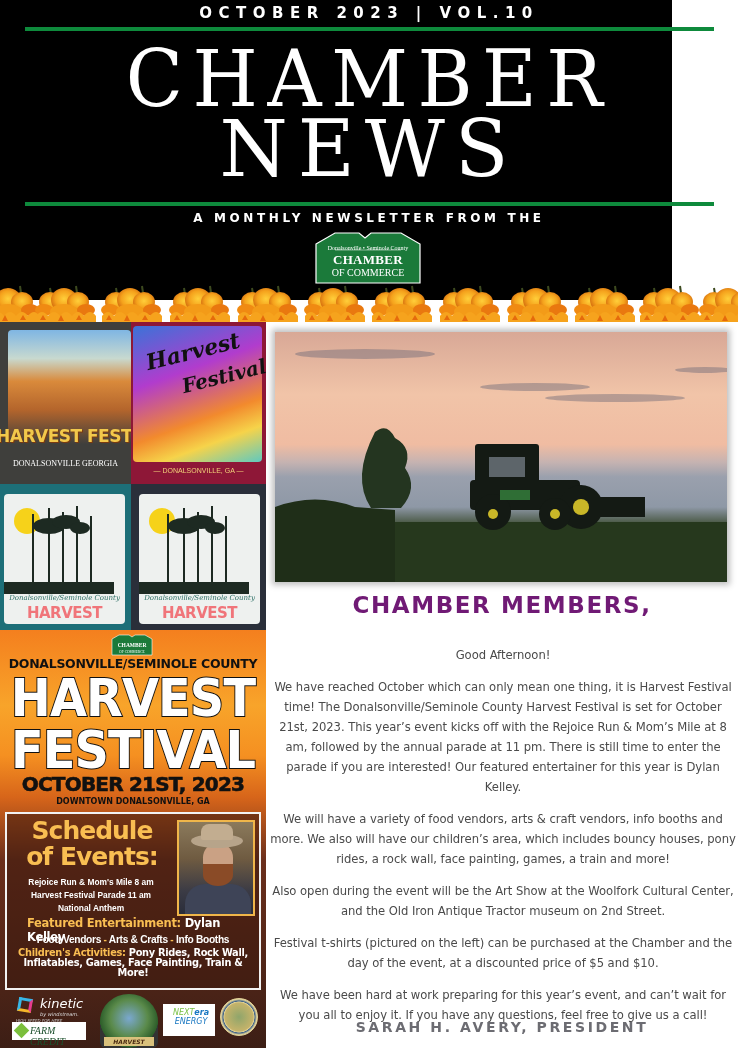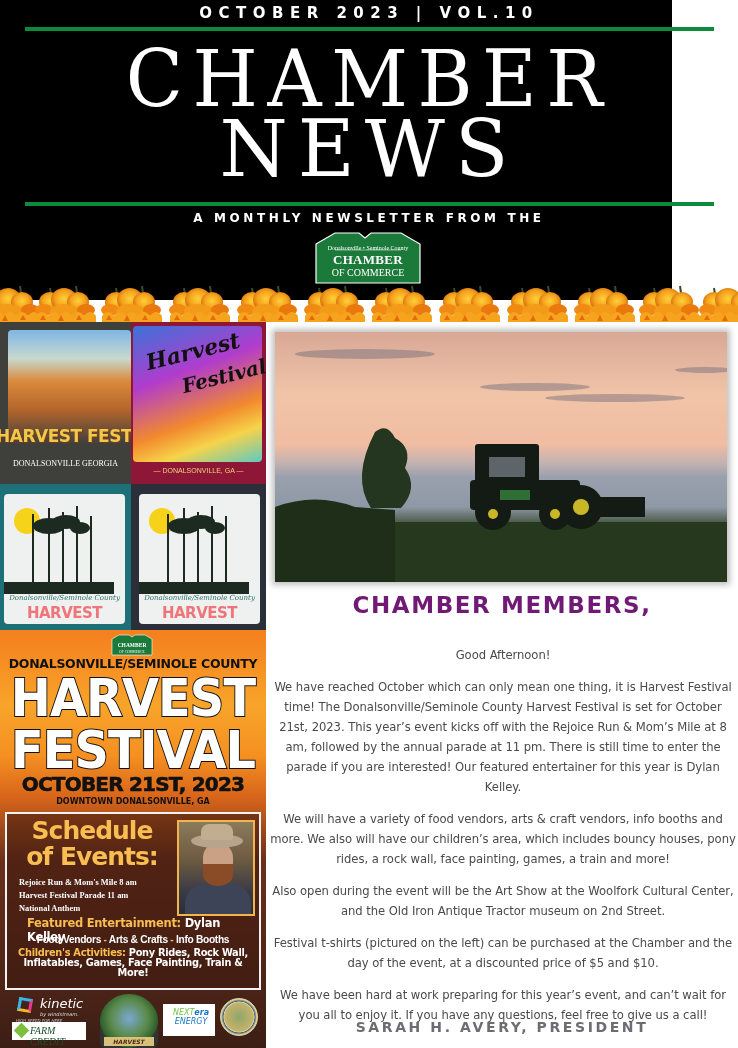--- a/index.html
+++ b/index.html
@@ -72,22 +72,22 @@
   .sched-box { position:absolute; left:5px; top:182px; width:256px; height:178px; border:2px solid #f2f2f2; background: rgba(60,25,15,0.55); }
   .sched-title { position:absolute; left:10px; top:4px; width:150px; text-align:center; font-family:"DejaVu Sans",sans-serif;
     font-weight:bold; font-size:25px; line-height:26px; color:#f9be52; letter-spacing:-1px; }
   .sched-photo { position:absolute; left:170px; top:6px; width:78px; height:96px; border:2px solid #f0b64a;
     background: linear-gradient(180deg,#8b7a5c 0%,#6f5b41 40%,#3b3b45 75%,#2a2d3a 100%); overflow:hidden; }
   .hat { position:absolute; left:12px; top:12px; width:52px; height:14px; border-radius:50%; background:#b7a48a; }
   .hat-top { position:absolute; left:22px; top:2px; width:32px; height:16px; border-radius:8px 8px 2px 2px; background:#c2ad90; }
   .face { position:absolute; left:24px; top:22px; width:30px; height:34px; border-radius:40% 40% 45% 45%; background:#caa184; }
   .beard { position:absolute; left:24px; top:42px; width:30px; height:22px; border-radius:0 0 50% 50%; background:#8a4b27; }
   .shirt-body { position:absolute; left:6px; top:62px; width:66px; height:40px; border-radius:20px 20px 0 0; background:#3e4457; }
-  .sched-lines { position:absolute; left:0; top:62px; width:168px; text-align:left; font-family:Liberation Serif, serif;
-    font-weight:bold; font-size:8.4px; line-height:13px; color:#fff;margin-left:12px; }
+  .sched-lines { position:absolute; left:0; top:62px; width:168px; text-align:center; font-family:Liberation Sans, sans-serif;
+    font-weight:bold; font-size:8.4px; line-height:13px; color:#fff; }
   .sched-feat { position:absolute; left:0; top:102px; width:252px; font-family:"DejaVu Sans",sans-serif; font-weight:bold; font-size:11.5px; letter-spacing:-0.3px;padding-left:20px; }
   .sched-feat .k { color:#f9be52; }
   .sched-feat .v { color:#fff; }
   .sched-vendors { position:absolute; left:0; top:120px; width:252px; text-align:center; font-family:Liberation Sans, sans-serif; font-weight:bold; font-size:10.2px; color:#fff; letter-spacing:-0.3px; }
   .sched-vendors .sep { color:#f9be52; }
   .sched-kids { position:absolute; left:2px; top:134px; width:248px; text-align:center; font-family:"DejaVu Sans",sans-serif; font-weight:bold; font-size:9.8px; line-height:10px; color:#fff; letter-spacing:-0.3px; }
   .sched-kids .k { color:#f9be52; }
   .sponsors { position:absolute; left:0; top:362px; width:266px; height:56px;font-style:italic; }
   .sp { position:absolute; }
   .sp-kinetic { left:18px; top:4px; width:62px; height:24px; color:#fff; font-size:13px; font-family:"DejaVu Sans",sans-serif; }

